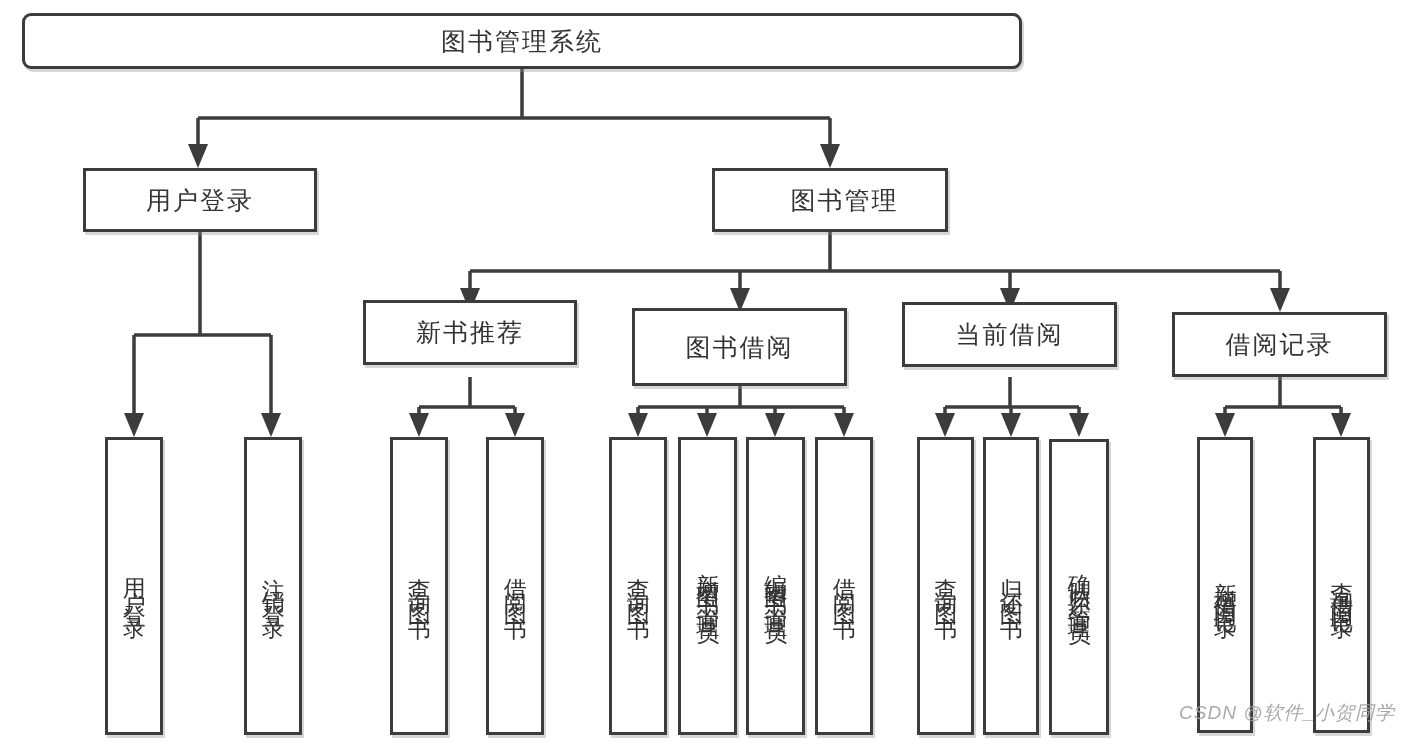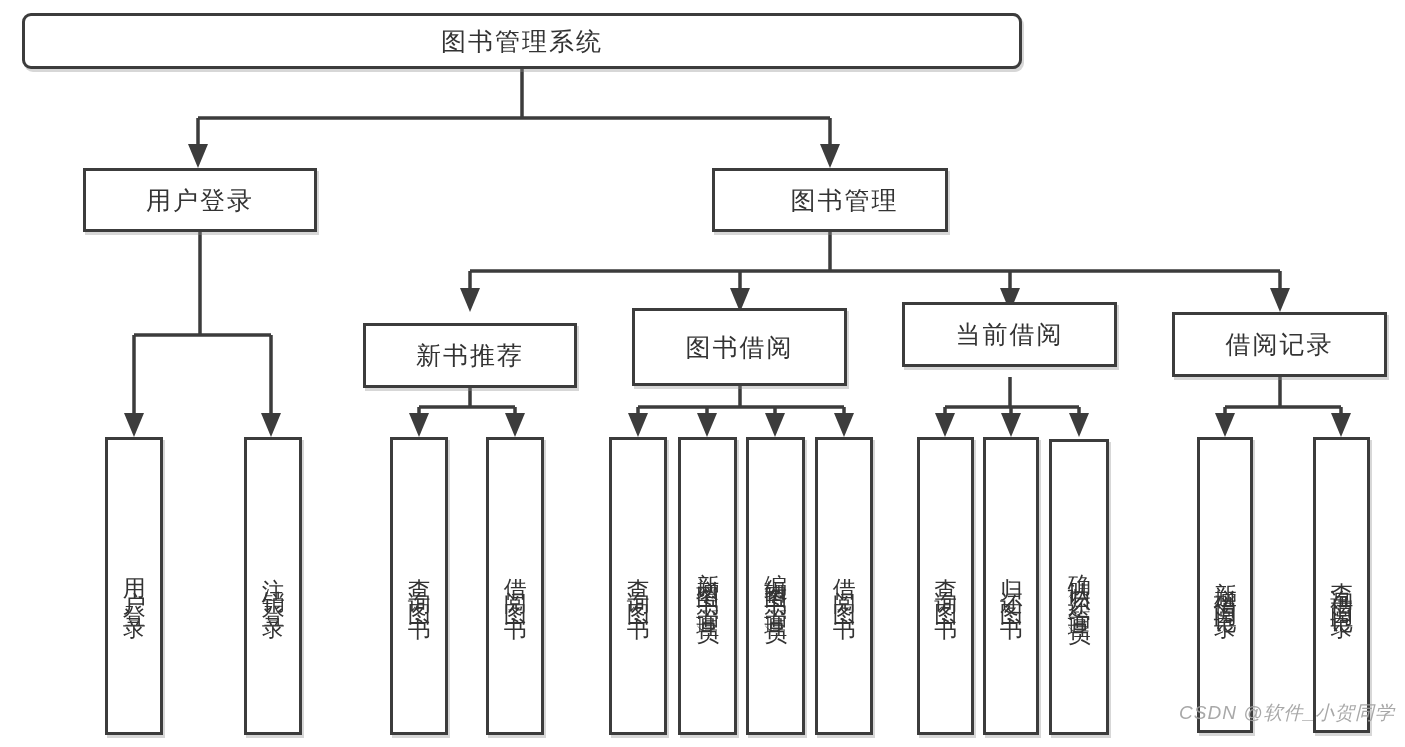--- a/index.html
+++ b/index.html
@@ -88,21 +88,21 @@
     <span>图书管理系统</span>
   </div>
 
   <div class="node hnode" style="left:83px;top:168px;width:234px;height:64px;">
     <span>用户登录</span>
   </div>
   <div class="node hnode" style="left:712px;top:168px;width:236px;height:64px;padding-left:29px;">
     <span>图书管理</span>
   </div>
 
-  <div class="node hnode" style="left:363px;top:323px;width:214px;height:65px;">
+  <div class="node hnode" style="left:363px;top:300px;width:214px;height:65px;">
     <span>新书推荐</span>
   </div>
   <div class="node hnode" style="left:632px;top:308px;width:215px;height:78px;">
     <span>图书借阅</span>
   </div>
   <div class="node hnode" style="left:902px;top:302px;width:215px;height:65px;">
     <span>当前借阅</span>
   </div>
   <div class="node hnode" style="left:1172px;top:312px;width:215px;height:65px;">
     <span>借阅记录</span>

